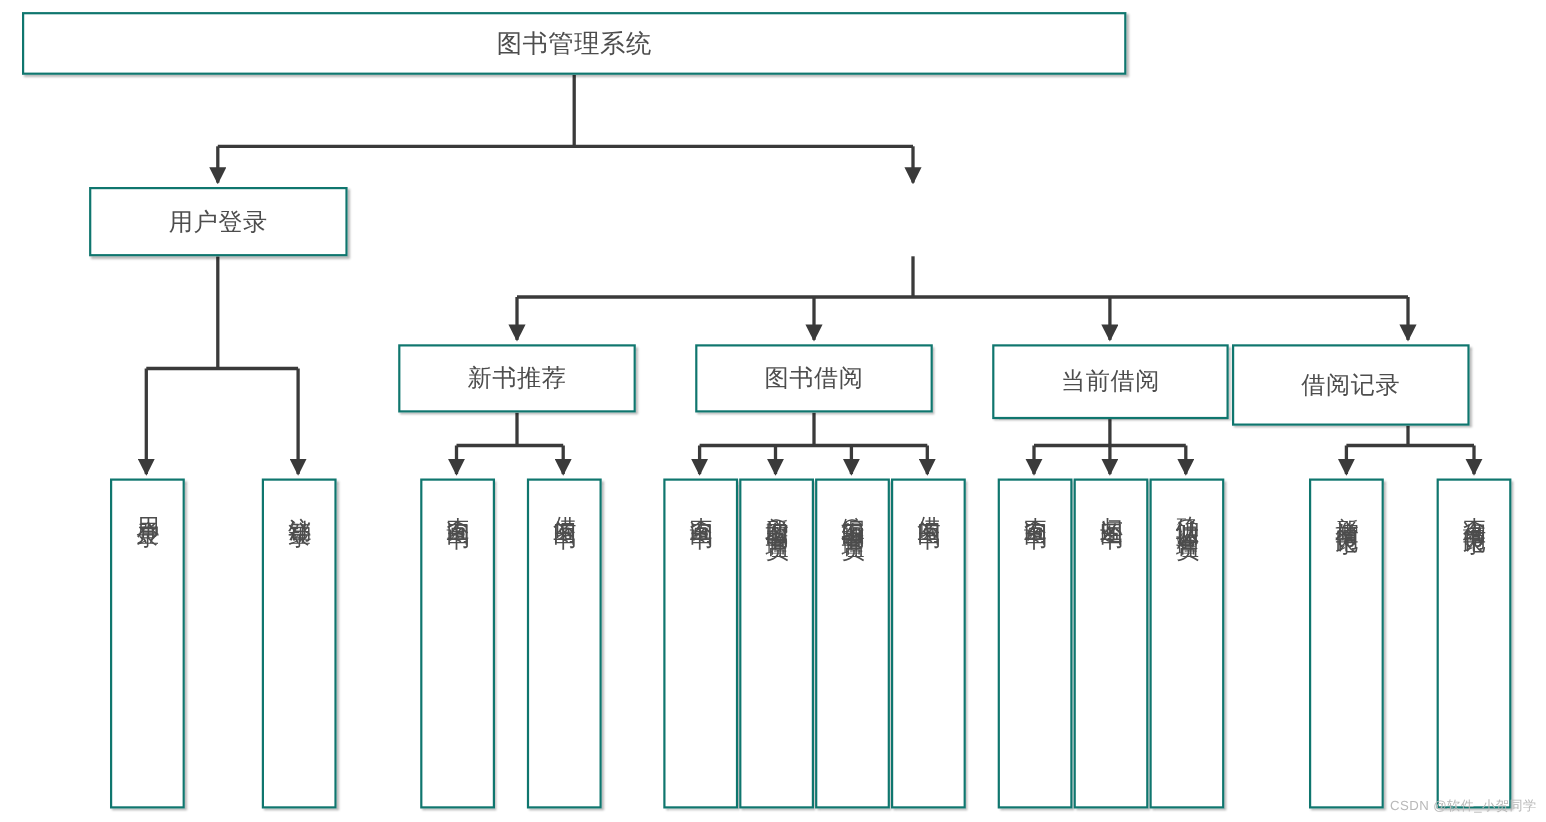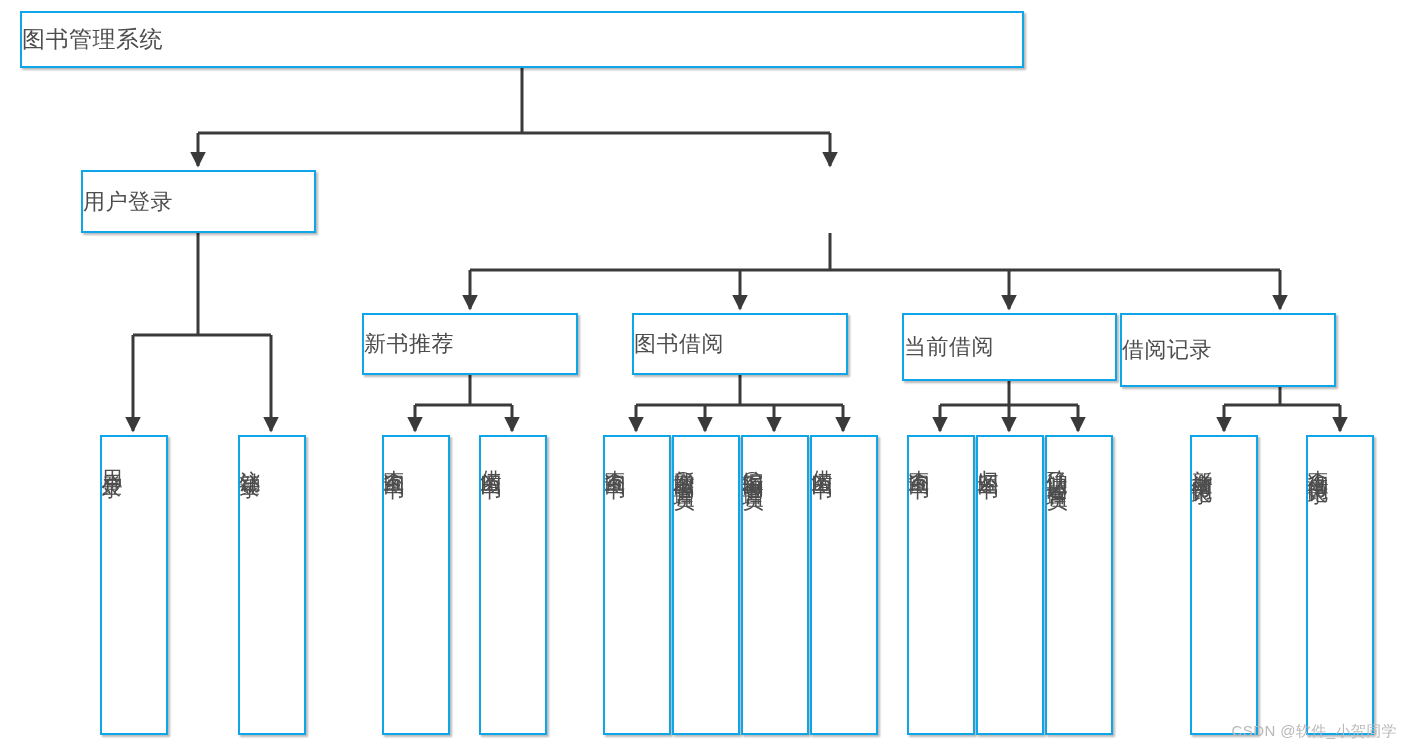--- a/index.html
+++ b/index.html
@@ -22,24 +22,25 @@
     left: 0;
     top: 0;
     width: 1405px;
     height: 747px;
     pointer-events: none;
   }
   .node {
     position: absolute;
     box-sizing: border-box;
     background: #ffffff;
-    border: 2px solid #0ea5e9;
+    border: 2px solid #0f766e;
     box-shadow: 2px 2px 2px rgba(0,0,0,0.28);
     display: flex;
     align-items: center;
+    justify-content: center;
     color: #4a4a4a;
     z-index: 2;
   }
   .node .lbl {
     font-size: 22px;
     line-height: 1.18;
     letter-spacing: 0.5px;
     color: #4d4d4d;
     white-space: nowrap;
   }
@@ -53,21 +54,21 @@
     text-orientation: upright;
     font-size: 21px;
     letter-spacing: 3px;
     line-height: 1;
     white-space: nowrap;
   }
   #watermark {
     position: absolute;
     right: 8px;
     bottom: 6px;
-    font-size: 15px;
+    font-size: 12px;
     color: #b9b9b9;
     letter-spacing: 0.4px;
     z-index: 5;
     white-space: nowrap;
   }
 </style>
 </head>
 <body>
 
 <div id="canvas">

